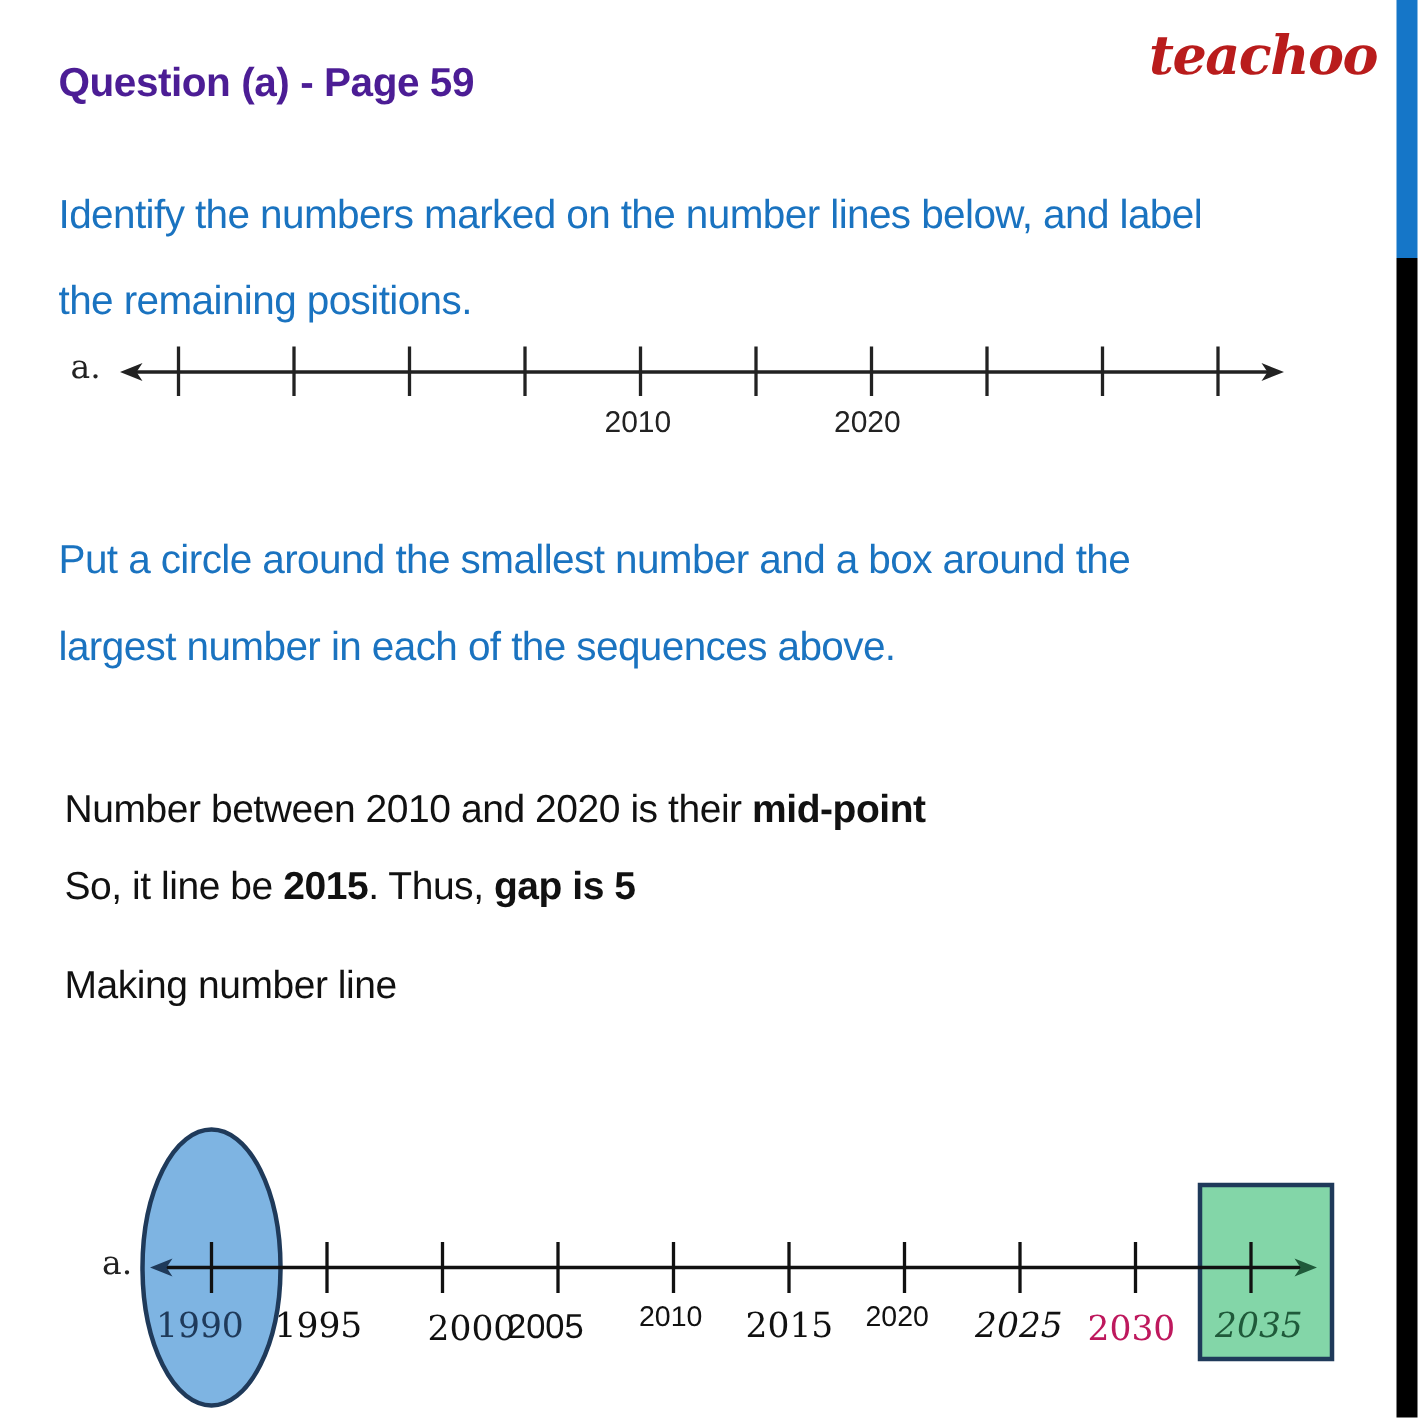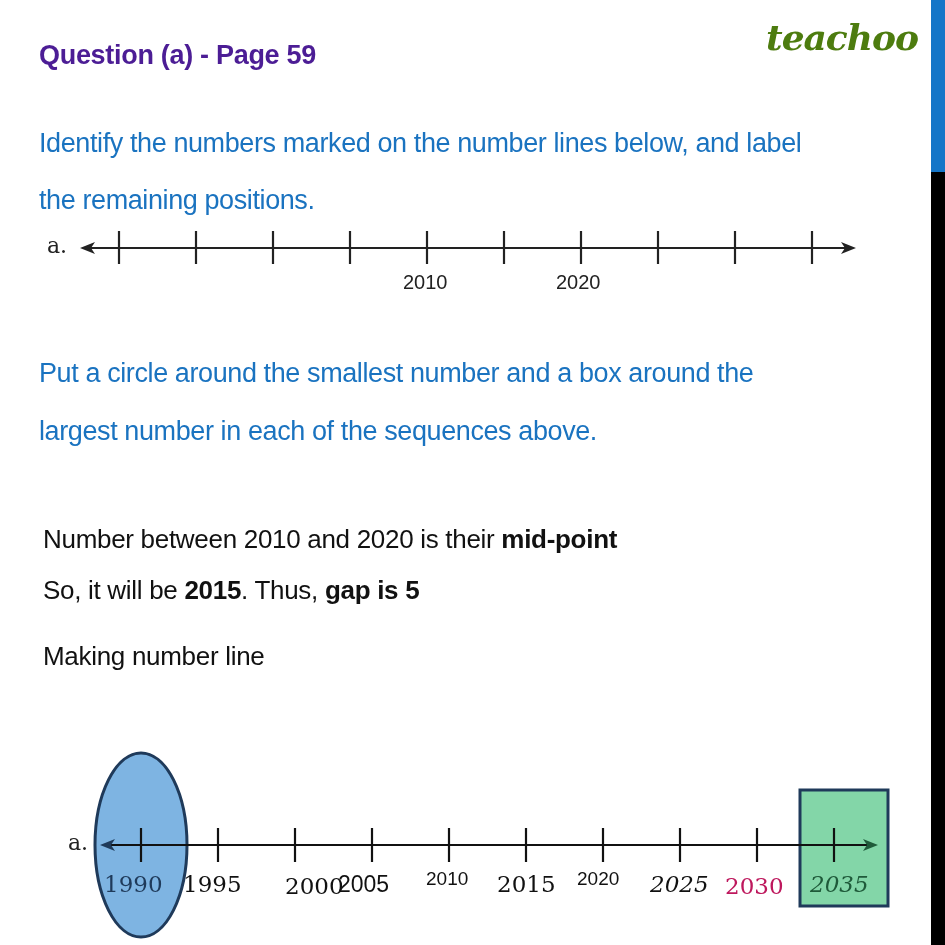--- a/index.html
+++ b/index.html
@@ -1,20 +1,20 @@
 <!DOCTYPE html>
 <html><head>
 <meta charset="utf-8">
 <style>
   html, body { margin:0; padding:0; }
   body { width:945px; height:945px; position:relative; background:#ffffff; overflow:hidden;
          font-family: "Liberation Sans", "DejaVu Sans", sans-serif; }
   .abs { position:absolute; }
   .title { left:39px; top:40px; font-size:27px; font-weight:bold; color:#4c1d95; white-space:nowrap; letter-spacing:-0.3px; }
-  .brand { left:766px; top:16px; font-family:"DejaVu Serif", serif; font-size:36px; font-weight:bold; font-style:italic; color:#4d7c0f; letter-spacing:-1px;text-align:center; }
+  .brand { left:766px; top:16px; font-family:"DejaVu Serif", serif; font-size:36px; font-weight:bold; font-style:italic; color:#b91c1c; letter-spacing:-1px;text-align:center; }
   .qline { left:39px; font-size:27px; color:#1a73c0; white-space:nowrap; letter-spacing:-0.4px;margin-top:30px; }
   .sol { left:43px; font-size:26px; color:#111; white-space:nowrap; letter-spacing:-0.3px; }
   .sidebar-blue { left:931px; top:0; width:14px; height:172px; background:#1576c8; }
   .sidebar-black { left:931px; top:172px; width:14px; height:773px; background:#000; }
   svg { position:absolute; left:0; top:0; }
 </style>
 </head>
 <body>
 
 <div class="abs title">Question (a) - Page 59</div>
@@ -47,21 +47,21 @@
 <div class="abs" style="left:403px; top:271px; font-size:20px; color:#222;">2010</div>
 <div class="abs" style="left:556px; top:271px; font-size:20px; color:#222;">2020</div>
 
 <div class="abs qline" style="top:328px;">Put a circle around the smallest number and a box around the</div>
 <div class="abs qline" style="top:386px;">largest number in each of the sequences above.</div>
 
 <div class="abs sol" style="top:524px;">
   <span>Number between 2010 and 2020 is their </span><b>mid-point</b>
 </div>
 <div class="abs sol" style="top:575px;">
-  <span>So, it will be </span><b>2015</b><span>. Thus, </span><b>gap is 5</b>
+  <span>So, it line be </span><b>2015</b><span>. Thus, </span><b>gap is 5</b>
 </div>
 <div class="abs sol" style="top:641px;">Making number line</div>
 
 <svg width="945" height="945">
 
   <ellipse cx="141" cy="845" rx="46" ry="92" fill="#7eb4e2" stroke="#1f3a5a" stroke-width="3"></ellipse>
 
   <rect x="800" y="790" width="88" height="116" fill="#83d6a8" stroke="#1f3a5a" stroke-width="3"></rect>
   <g stroke="#111" stroke-width="2.2" fill="none">
     <line x1="106" y1="845" x2="872" y2="845"></line>

